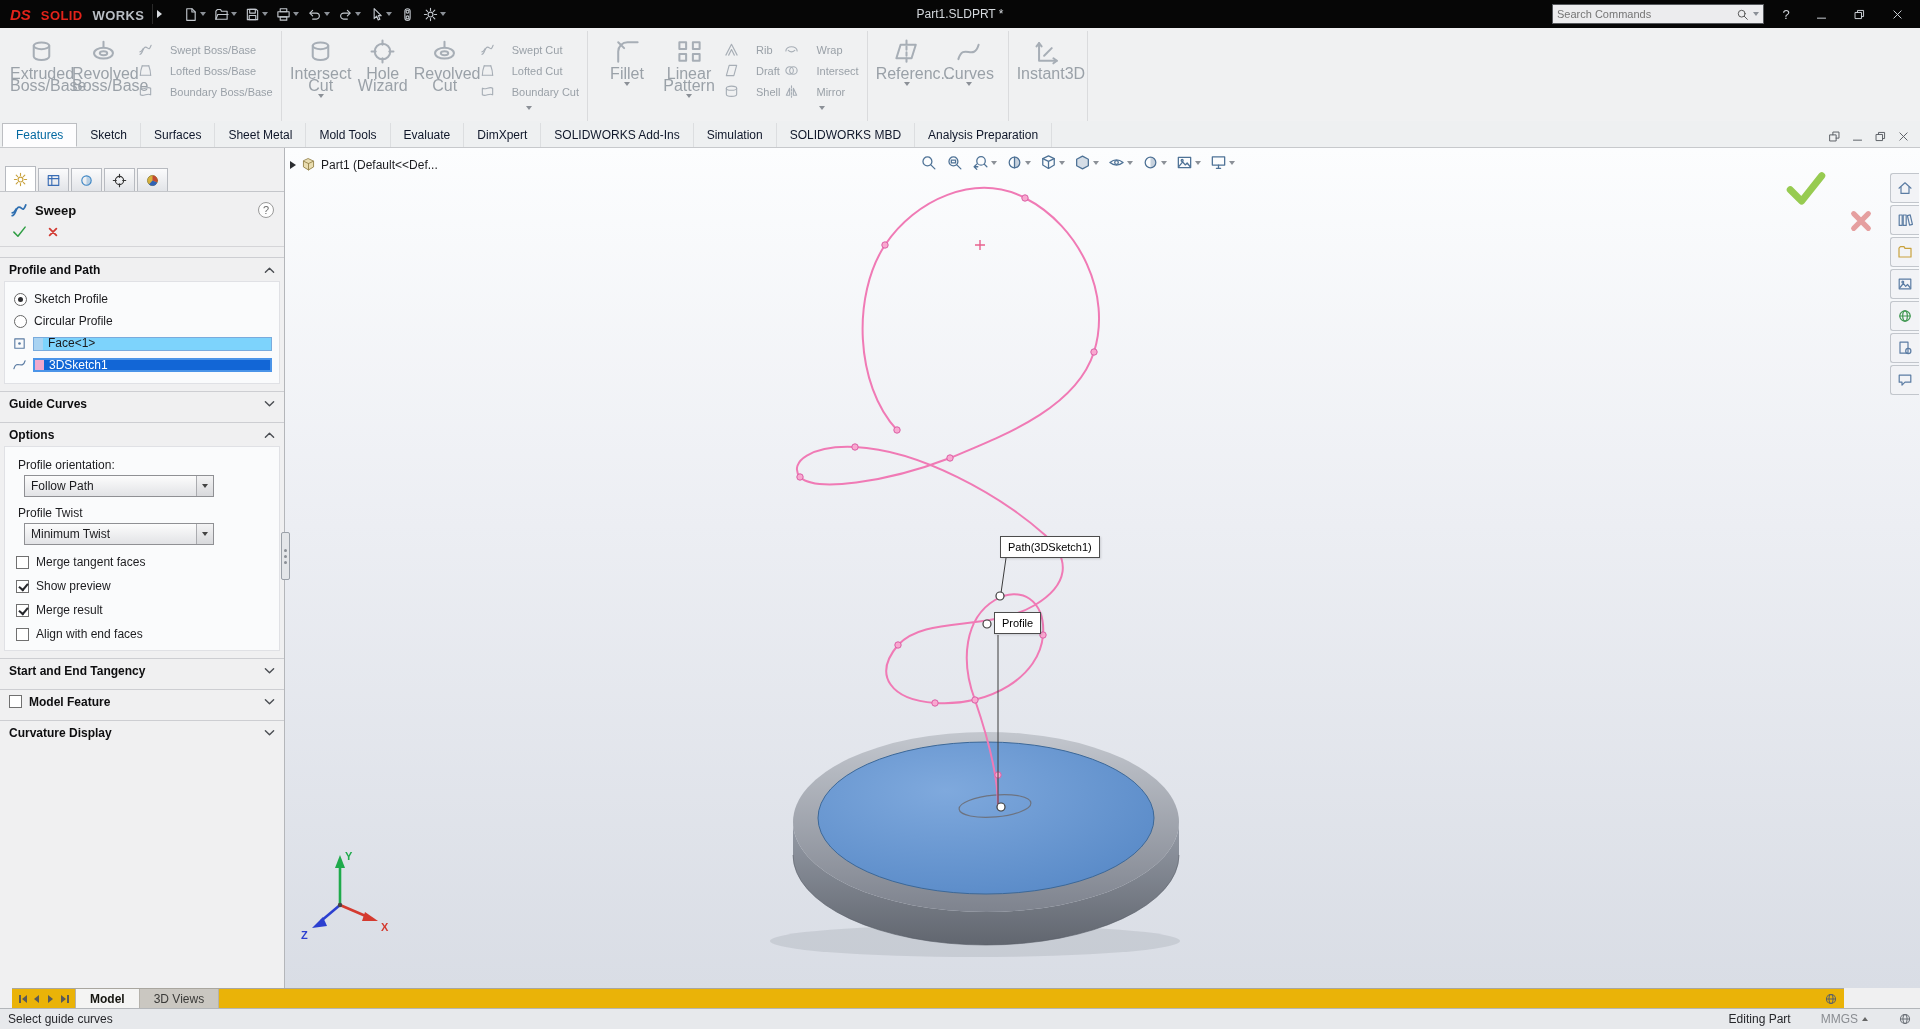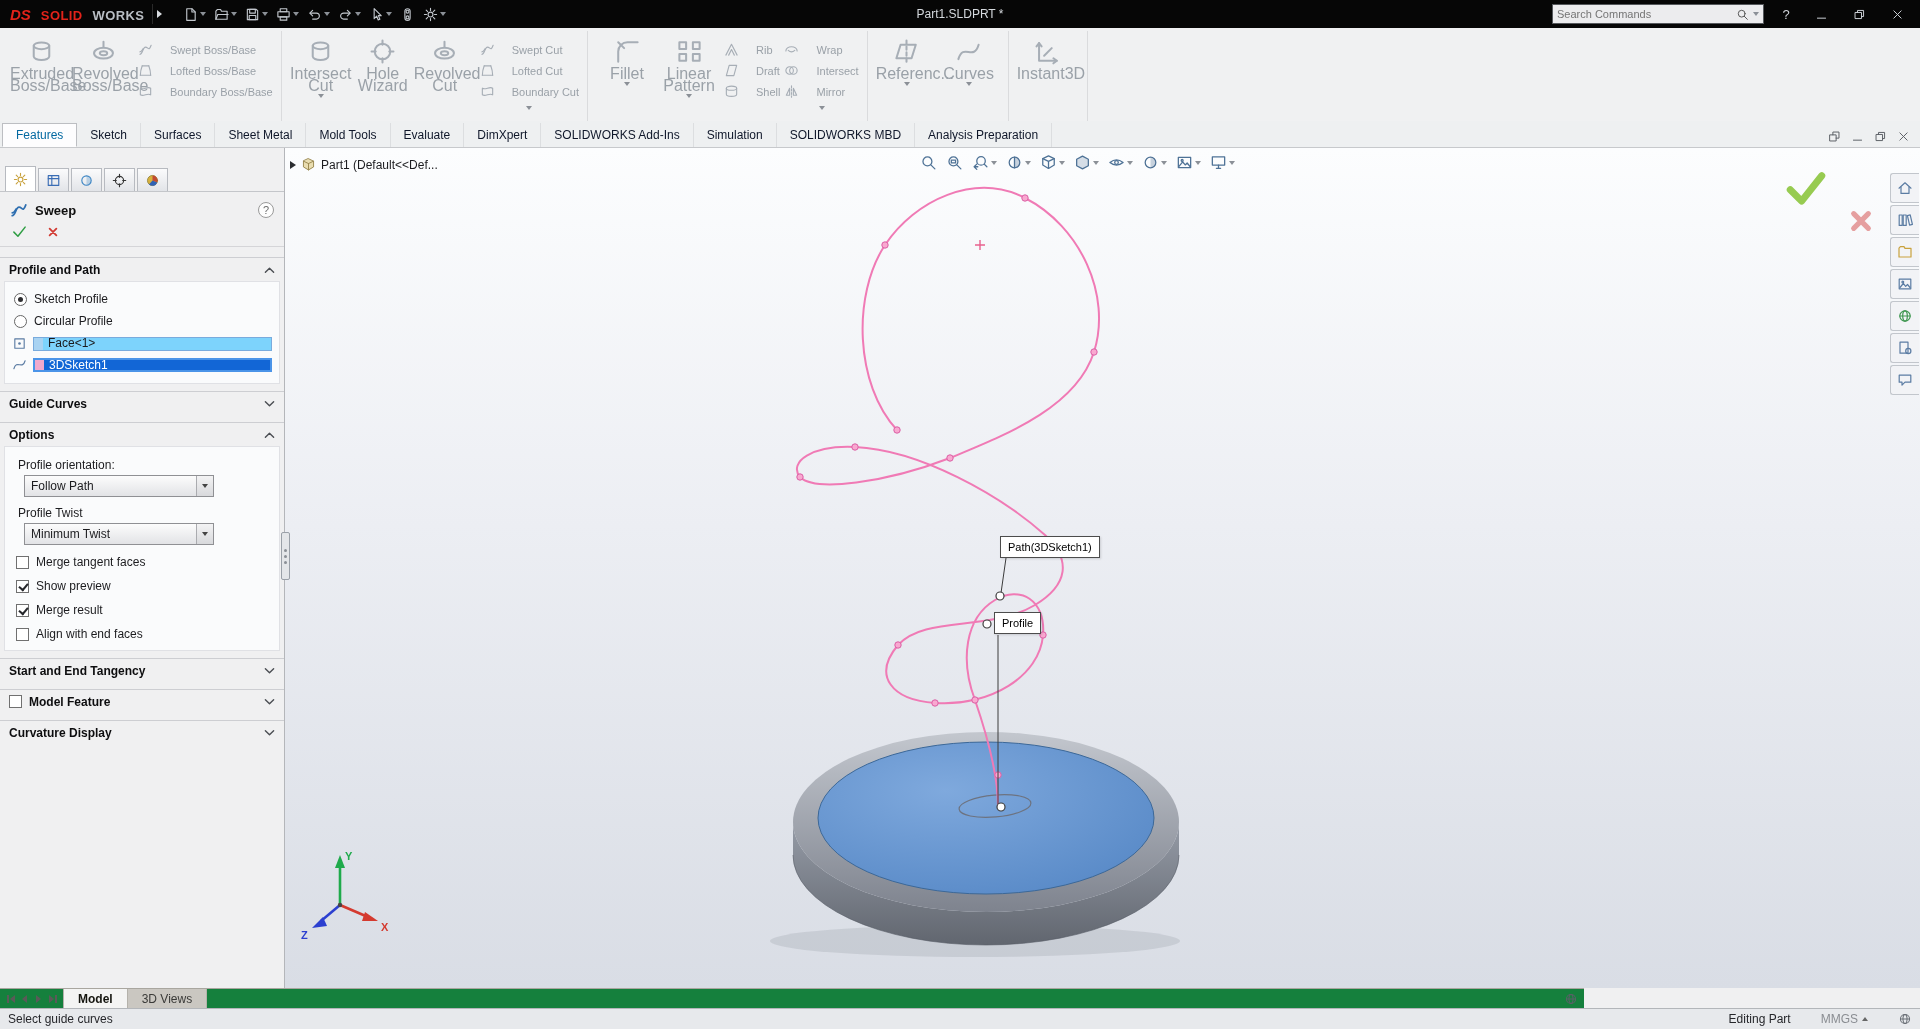--- a/index.html
+++ b/index.html
@@ -105,21 +105,21 @@
 #confirm-check{position:absolute;left:1500px;top:22px;z-index:4;opacity:.9}
 #confirm-check svg{width:42px;height:36px;color:#8dc63f;stroke-width:4}
 #confirm-x{position:absolute;left:1563px;top:60px;z-index:4;opacity:.85}
 #confirm-x svg{width:26px;height:26px;color:#e29090;stroke-width:3.2}
 #taskstrip{position:absolute;right:0;top:25px;width:30px;display:flex;flex-direction:column;gap:2px;z-index:4}
 .tpbtn{width:29px;height:30px;background:#f2f3f6;border:1px solid #c2c6cc;border-right:none;border-radius:3px 0 0 3px;display:flex;align-items:center;justify-content:center;color:#5b7ca3}
 .tpbtn svg{width:16px;height:16px}
 .callout{position:absolute;background:#fff;border:1px solid #4c4c4c;font-size:11px;color:#000;padding:4px 7px;z-index:3;white-space:nowrap;box-shadow:1px 1px 2px rgba(60,60,70,.18)}
 
 
-#doctabs{position:absolute;left:0;top:988px;width:1584px;height:20px;background:#15803d;border-top:1px solid #a9a69f;display:flex;align-items:stretch}
+#doctabs{position:absolute;left:12px;top:988px;width:1832px;height:20px;background:#eab308;border-top:1px solid #a9a69f;display:flex;align-items:stretch}
 .tabnav{display:flex;align-items:center;gap:1px;padding:0 4px;border-right:1px solid #b5b2ab}
 .navbtn{width:13px;height:16px;display:flex;align-items:center;justify-content:center;gap:1px}
 .nv-l{width:0;height:0;border-top:4px solid transparent;border-bottom:4px solid transparent;border-right:5px solid #5a5a58}
 .nv-r{width:0;height:0;border-top:4px solid transparent;border-bottom:4px solid transparent;border-left:5px solid #5a5a58}
 .nv-bar{width:2px;height:8px;background:#5a5a58}
 .doctab{display:flex;align-items:center;padding:0 14px;font-size:12px;color:#3a3a38;border-right:1px solid #b5b2ab;background:#cac7c1}
 .doctab.active{background:#f4f4f3;font-weight:bold;color:#15150f}
 .dt-fill{flex:1}
 .dt-icon{width:26px;display:flex;align-items:center;justify-content:center;color:#5a6068}
 .dt-icon svg{width:14px;height:14px}

